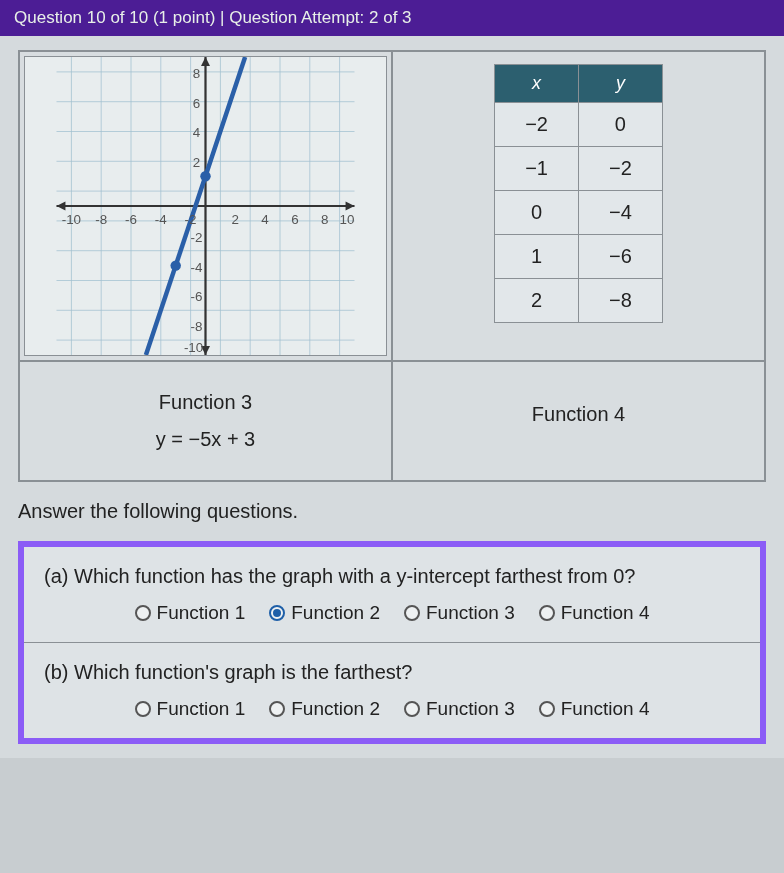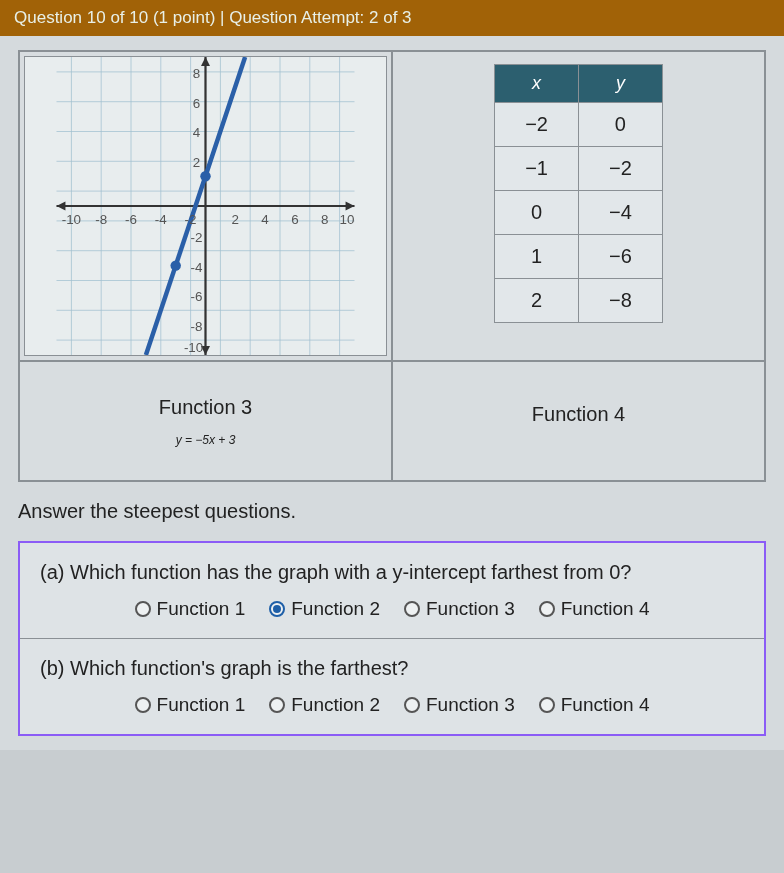--- a/index.html
+++ b/index.html
@@ -4,21 +4,21 @@
   <style>
     * { box-sizing: border-box; margin: 0; padding: 0; }
     body {
       font-family: Arial, sans-serif;
       background: #c8cdd0;
       width: 784px;
       height: 873px;
       overflow: hidden;
     }
     .header {
-      background: #a16207;
+      background: #4c1d95;
       color: #e8f0e8;
       padding: 8px 14px;
       font-size: 17px;
     }
     .content {
       background: #d5dadd;
       padding: 14px 18px;
     }
     .functions-grid {
       display: grid;
@@ -75,37 +75,36 @@
       height: 120px;
       font-size: 20px;
       color: #333;
     }
     .func-title {
       font-size: 20px;
       margin-bottom: 14px;
       color: #222;
     }
     .func-eq {
-      font-style: italic;
-      font-size: 12px;
+      font-size: 20px;
       color: #222;
     }
     .func-text {
       font-size: 19px;
       color: #222;
       line-height: 1.5;
     }
     .instruction {
       font-size: 20px;
       color: #222;
       margin-top: 18px;
       margin-bottom: 18px;
     }
     .questions {
-      border: 2px solid #8b5cf6;
+      border: 6px solid #8b5cf6;
       background: #dee3e6;
     }
     .q-row {
       border-bottom: 1px solid #8a9095;
       padding: 18px 20px;
     }
     .q-row:last-child { border-bottom: none; }
     .q-text {
       font-size: 20px;
       color: #222;
@@ -249,21 +248,21 @@
       <div class="func-title">Function 3</div>
       <div class="func-eq">y = −5x + 3</div>
     </div>
 
     <div class="cell desc-cell">
       <div class="func-title">Function 4</div>
     </div>
 
   </div>
 
-  <div class="instruction">Answer the steepest questions.</div>
+  <div class="instruction">Answer the following questions.</div>
 
   <div class="questions">
 
     <div class="q-row">
       <div class="q-text">(a) Which function has the graph with a y-intercept farthest from 0?</div>
       <div class="options">
         <label class="opt">
             <span class="radio"></span>
             <span>Function 1</span>
           </label>

